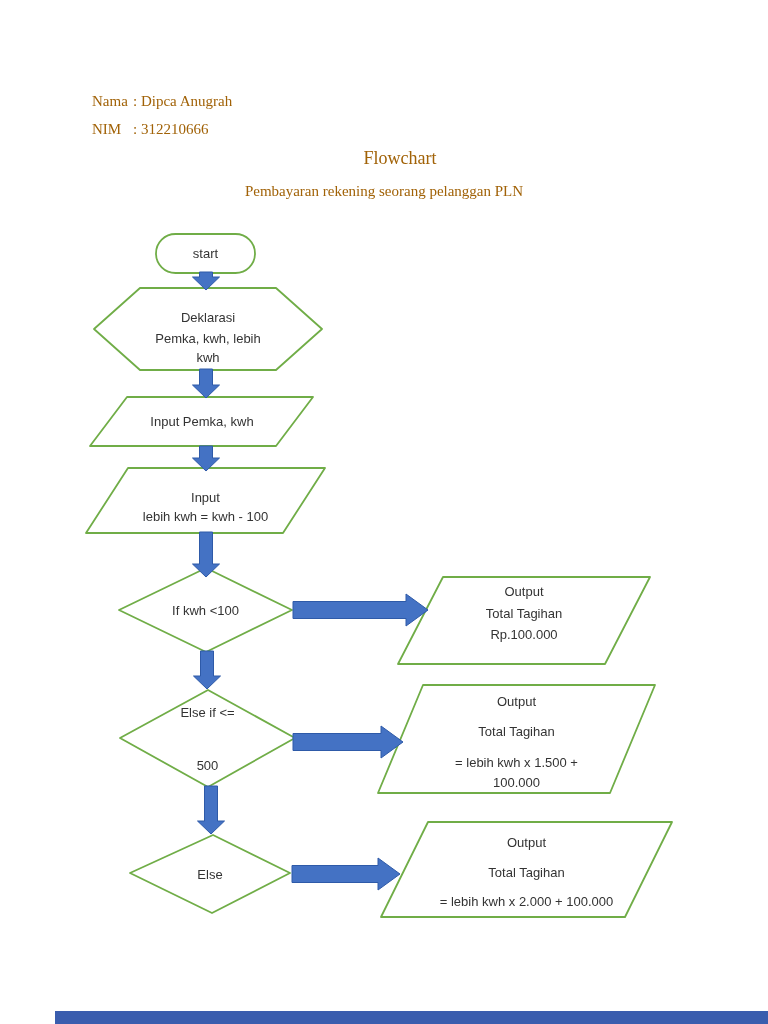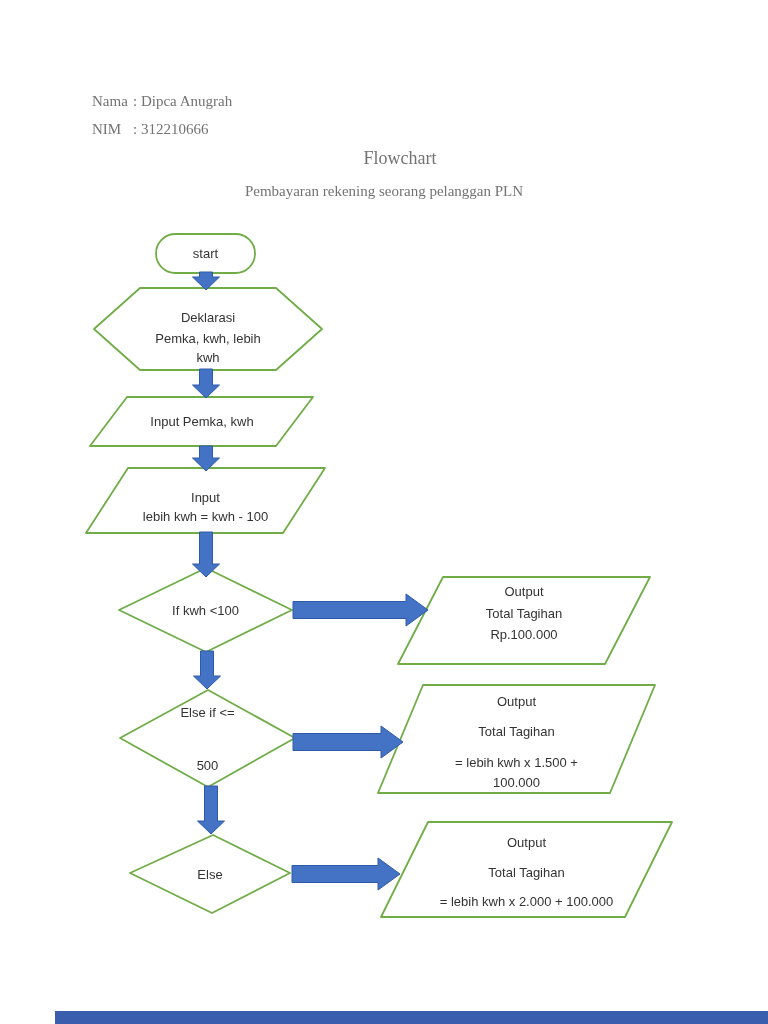--- a/index.html
+++ b/index.html
@@ -1,20 +1,20 @@
 <!DOCTYPE html>
 <html><head>
 <meta charset="utf-8">
 <style>
   html,body{margin:0;padding:0;}
   body{
     width:768px;height:1024px;position:relative;background:#ffffff;
     font-family:"Liberation Sans",sans-serif;overflow:hidden;
   }
-  .serif{font-family:"Liberation Serif",serif;color:#737373;}
+  .serif{font-family:"Liberation Serif",serif;color:#a16207;}
   .abs{position:absolute;}
   .hdr-line{font-size:15px;display:flex;}
   .hdr-label{display:inline-block;width:41px;}
   .page-title{left:0;width:768px;text-align:center;top:148px;font-size:18px;margin-left:16px;}
   .page-subtitle{left:0;width:768px;text-align:center;top:183px;font-size:15px;}
   svg{position:absolute;left:0;top:0;}
   .lbl{
     position:absolute;display:flex;flex-direction:column;align-items:center;
     font-size:13px;line-height:19px;color:#333333;text-align:center;
   }

